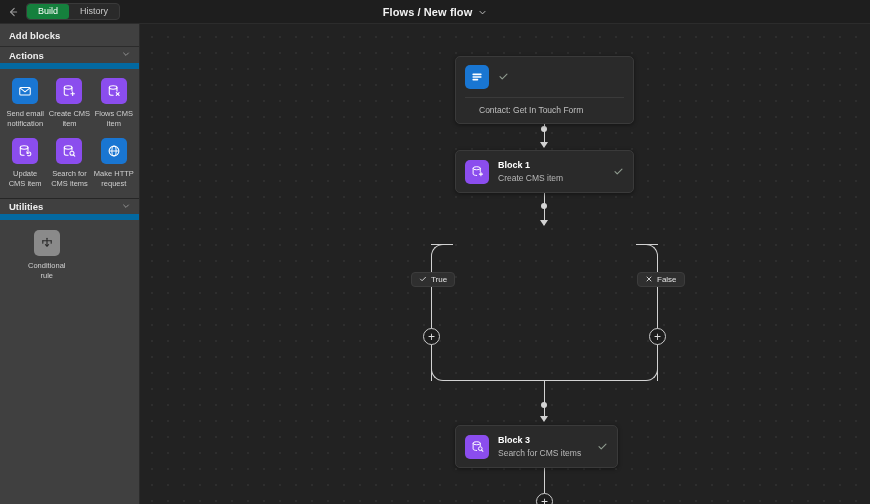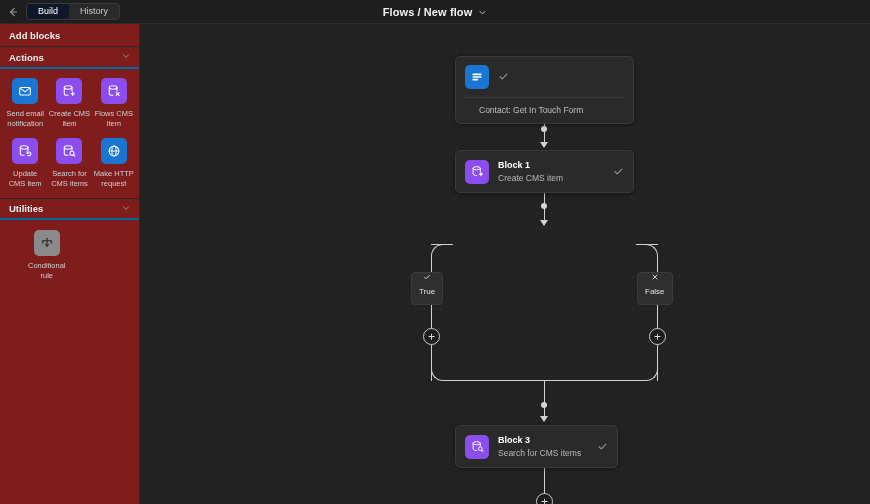--- a/index.html
+++ b/index.html
@@ -33,52 +33,52 @@
     height: 17px;
     padding: 0;
     overflow: hidden;
     border: 1px solid #3a3a3a;
   }
   .seg-item {
     font-size: 9px; line-height: 15px;
     padding: 0 11px; height: 15px;
     color: #c9c9c9; cursor: pointer; white-space: nowrap;
   }
-  .seg-item.active { background: #0f172a; color: #ffffff; border-radius: 3px; }
+  .seg-item.active { background: #15803d; color: #ffffff; border-radius: 3px; }
   .title-wrap {
     position: absolute; left: 0; right: 0; top: 0; height: 24px;
     display: flex; align-items: center; justify-content: center;
     pointer-events: none;
   }
   .title-inner { display: flex; align-items: center; gap: 6px; pointer-events: auto; cursor: pointer; }
   .title-text { font-size: 11px; font-weight: bold; color: #f2f2f2; letter-spacing: .1px; }
   .caret { color: #bdbdbd; }
 
   
   .body { flex: 1 1 auto; display: flex; min-height: 0; }
 
   
   .sidebar {
     width: 140px; flex: 0 0 140px;
-    background: #7f1d1d;
+    background: #404040;
     border-right: 1px solid #2b2b2b;
     display: flex; flex-direction: column;
     overflow: hidden;
   }
   .sb-header {
     height: 23px; display: flex; align-items: center;
     padding: 0 9px;
     font-size: 9.5px; font-weight: bold; color: #ededed;
     border-bottom: 1px solid #2b2b2b;
   }
   .sb-section-head {
     height: 22px; display: flex; align-items: center; justify-content: space-between;
     padding: 0 9px;
     font-size: 9.5px; font-weight: bold; color: #ededed;
-    border-bottom: 2px solid #0369a1;
+    border-bottom: 6px solid #0369a1;
     cursor: pointer;
   }
   .sb-section-head .chev { color: #9b9b9b; font-size: 8px; }
   .grid {
     display: grid; grid-template-columns: repeat(3, 1fr);
     padding: 7px 3px 6px 3px;
     row-gap: 4px;
   }
   .block-item {
     display: flex; flex-direction: column; align-items: center;
@@ -173,26 +173,25 @@
     background: #7b3fe4; color: #ffffff;
     font-size: 8px; font-weight: bold;
     padding: 2px 7px; border-radius: 9px; line-height: 10px;
   }
 
   .branch-label {
     position: absolute;
     background: #2f2f2f;
     border: 1px solid #3c3c3c;
     border-radius: 4px;
-    height: 33px;
+    height: 15px;
     display: flex; align-items: center; gap: 4px;
     padding: 0 7px;
     font-size: 8px; color: #e2e2e2;
     cursor: pointer;
-    flex-direction: column;
   }
 </style>
 </head>
 <body>
 
 <div id="app">
 
   <div class="topbar">
     <div class="back-btn">
       <span>

